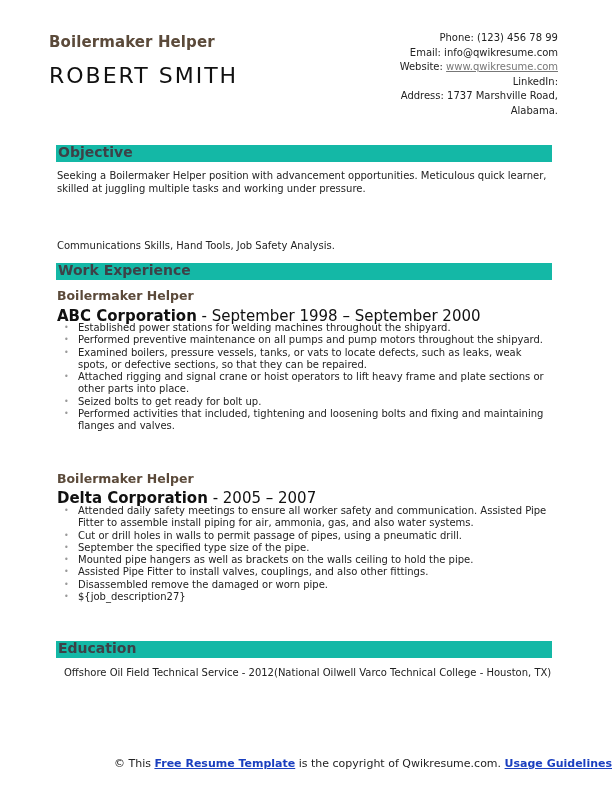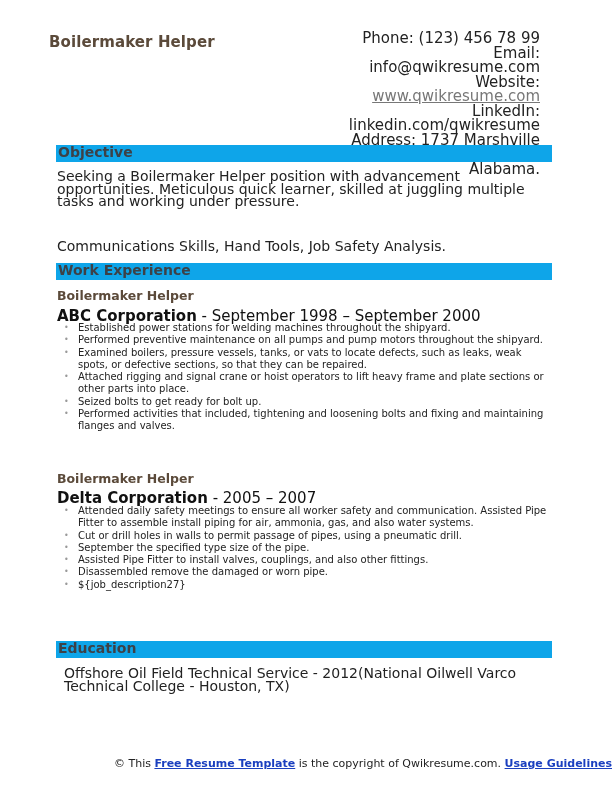--- a/index.html
+++ b/index.html
@@ -3,52 +3,52 @@
   <meta charset="utf-8">
   <style>
     * { margin: 0; padding: 0; box-sizing: border-box; }
     html, body { width: 612px; height: 792px; background: #ffffff; overflow: hidden; }
     body { font-family: "DejaVu Sans", sans-serif; color: #222; position: relative; }
     .page { position: absolute; left: 0; top: 0; width: 612px; height: 712px; }
 
     .job-title { position: absolute; left: 49px; top: 33px; font-size: 15px; font-weight: bold; color: #5b4a3a; letter-spacing: 0.1px; }
     .name { position: absolute; left: 49px; top: 63px; font-size: 22px; color: #111; letter-spacing: 2px; font-weight: normal; }
 
-    .contact { position: absolute; right: 72px; top: 31px; width: 220px; text-align: right; font-size: 15px; line-height: 14.5px; color: #222; }
+    .contact { position: absolute; right: 54px; top: 31px; width: 220px; text-align: right; font-size: 10px; line-height: 14.5px; color: #222; }
     .contact a { color: #777; text-decoration: underline; }
 
-    .section-bar { position: absolute; left: 56px; width: 496px; height: 17px; background: #0ea5e9; }
+    .section-bar { position: absolute; left: 56px; width: 496px; height: 17px; background: #14b8a6; }
     .section-bar span { position: absolute; left: 2px; top: -1px; font-size: 14px; font-weight: bold; color: #3d4147; }
 
-    .para { position: absolute; left: 57px; width: 500px; font-size: 14px; line-height: 12.5px; color: #222; }
+    .para { position: absolute; left: 57px; width: 500px; font-size: 10px; line-height: 12.5px; color: #222; }
 
     .job-head { position: absolute; left: 57px; font-size: 12.5px; font-weight: bold; color: #5b4a3a; }
     .company-line { position: absolute; left: 57px; font-size: 15px; color: #111; }
     .company-line b { font-weight: bold; }
 
     ul.bullets { position: absolute; left: 62px; width: 490px; list-style: none; font-size: 10px; line-height: 12.3px; color: #222; }
     ul.bullets li { position: relative; padding-left: 16px; }
     ul.bullets li::before { content: "•"; position: absolute; left: 2px; top: 0; color: #999; font-size: 8px; }
 
     .footer { position: absolute; left: 0; top: 757px; width: 612px; text-align: right; font-size: 11px; line-height: 14px; color: #222; }
     .footer a { color: #1a3fbf; font-weight: bold; text-decoration: underline; }
   </style>
 </head>
 <body>
 
 <div class="page">
 
   <div class="job-title">Boilermaker Helper</div>
+  <div class="name">ROBERT SMITH</div>
 
   <div class="contact">
     <div>Phone: (123) 456 78 99</div>
     <div>Email: info@qwikresume.com</div>
     <div><span>Website: </span><a>www.qwikresume.com</a></div>
     <div>LinkedIn:</div>
-    <div>linkedin.com/qwikresume</div>
     <div>Address: 1737 Marshville Road,</div>
     <div>Alabama.</div>
   </div>
 
   <div class="section-bar" style="top:145px;">
     <span>Objective</span>
   </div>
   <div class="para" style="top:170px;">Seeking a Boilermaker Helper position with advancement opportunities. Meticulous quick learner, skilled at juggling multiple tasks and working under pressure.</div>
 
   <div class="para" style="top:240px;">Communications Skills, Hand Tools, Job Safety Analysis.</div>
@@ -71,20 +71,21 @@
   </ul>
 
   <div class="job-head" style="top:471px;">Boilermaker Helper</div>
   <div class="company-line" style="top:489px;">
     <b>Delta Corporation</b><span> - 2005 – 2007</span>
   </div>
   <ul class="bullets" style="top:505px;">
     <li>Attended daily safety meetings to ensure all worker safety and communication. Assisted Pipe Fitter to assemble install piping for air, ammonia, gas, and also water systems.</li>
     <li>Cut or drill holes in walls to permit passage of pipes, using a pneumatic drill.</li>
     <li>September the specified type size of the pipe.</li>
+    <li>Mounted pipe hangers as well as brackets on the walls ceiling to hold the pipe.</li>
     <li>Assisted Pipe Fitter to install valves, couplings, and also other fittings.</li>
     <li>Disassembled remove the damaged or worn pipe.</li>
     <li>${job_description27}</li>
   </ul>
 
   <div class="section-bar" style="top:641px;">
     <span>Education</span>
   </div>
   <div class="para" style="top:667px; left:64px; width:492px;">Offshore Oil Field Technical Service - 2012(National Oilwell Varco Technical College - Houston, TX)</div>
 

